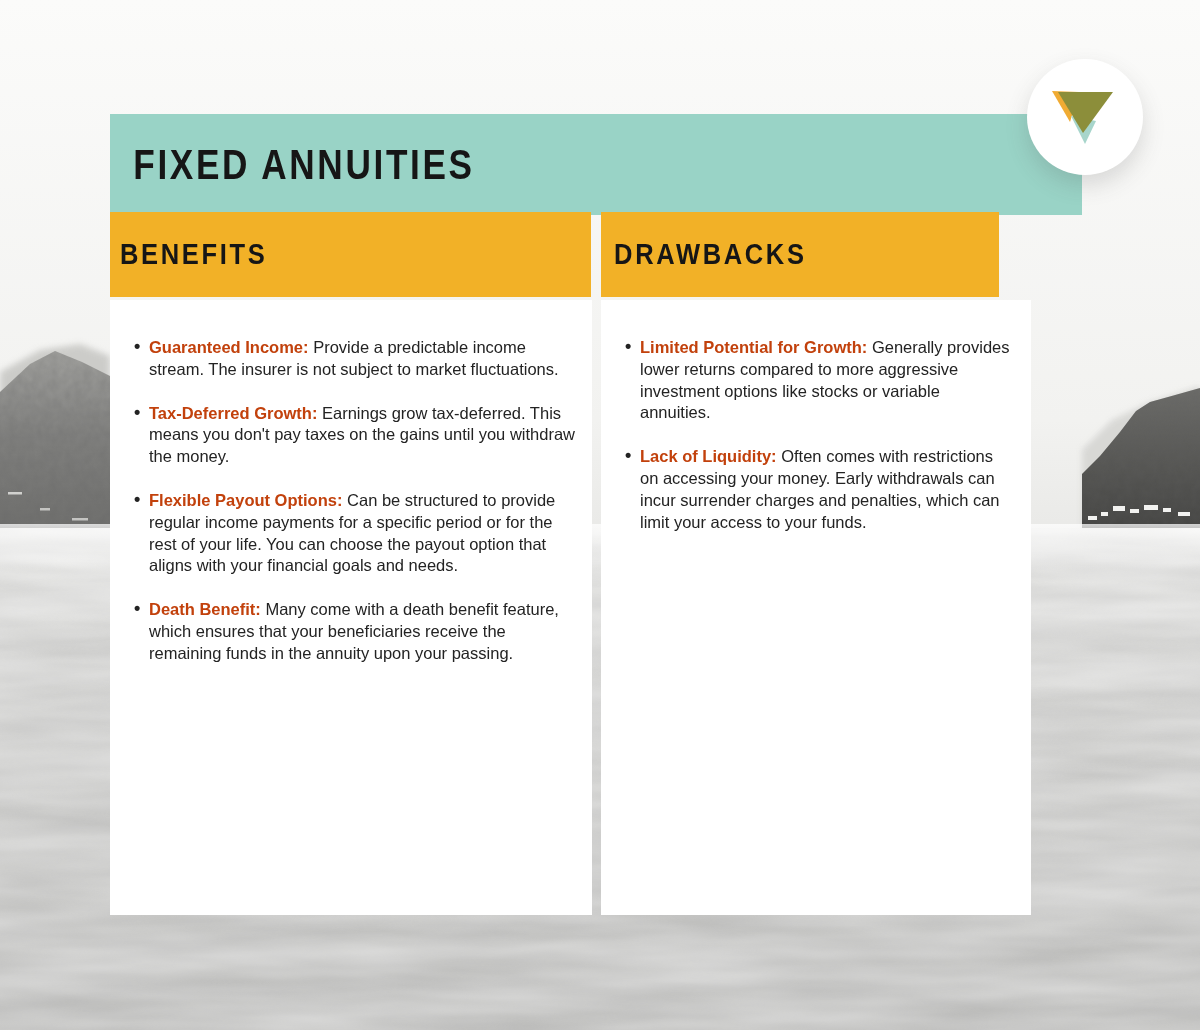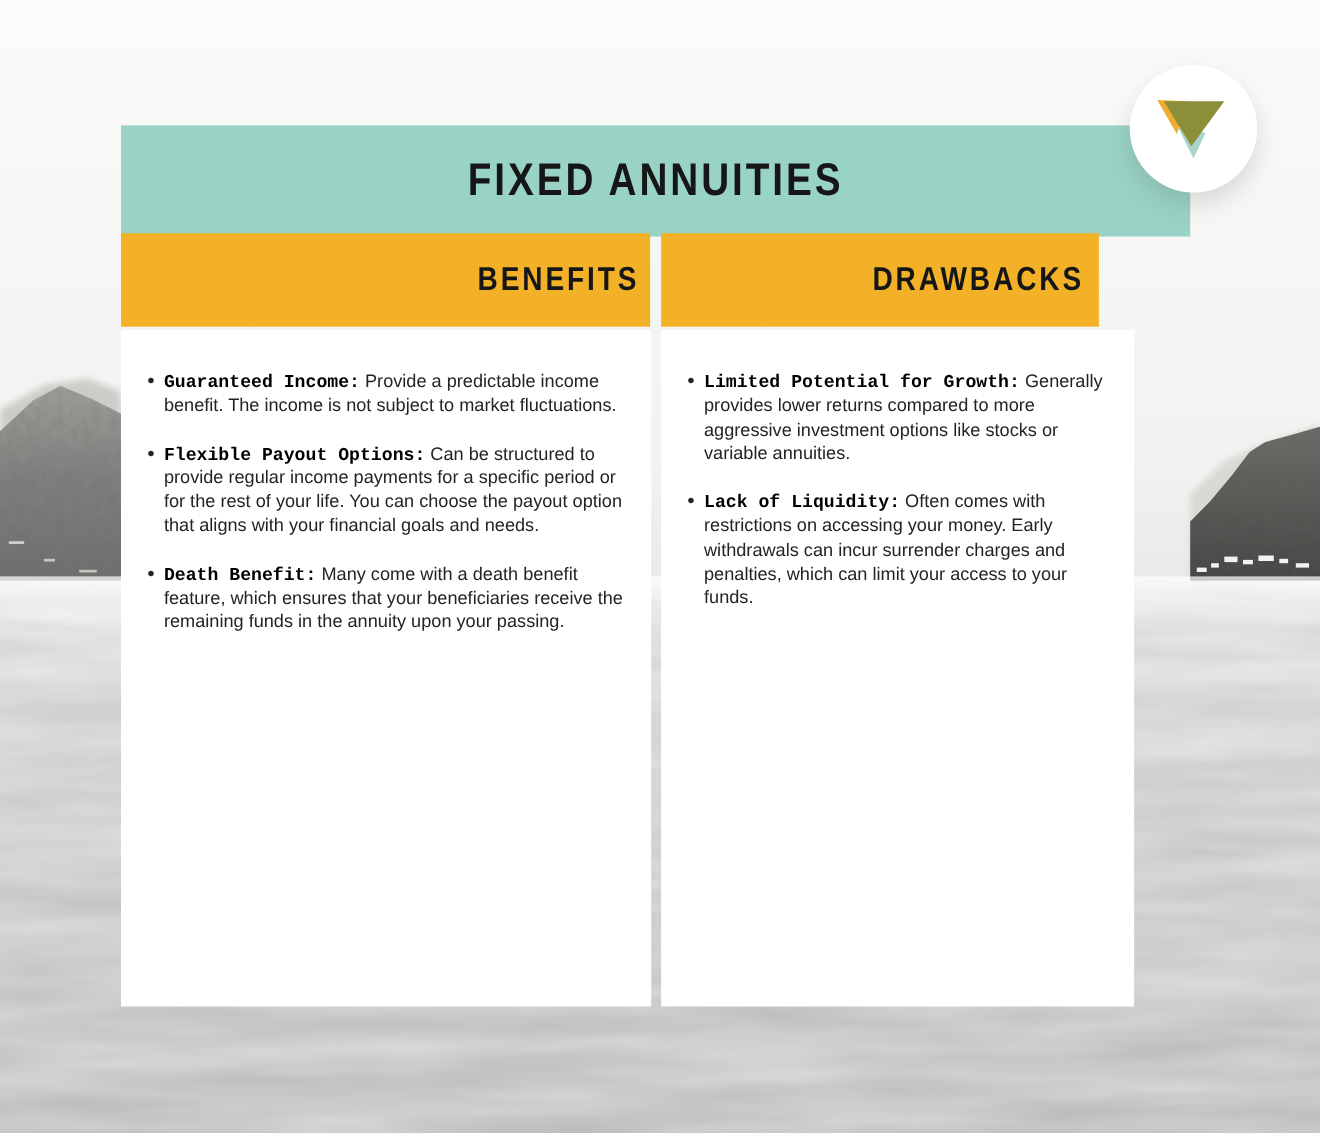--- a/index.html
+++ b/index.html
@@ -9,32 +9,32 @@
     overflow:hidden;
     font-family:"Liberation Sans", sans-serif;
     color:var(--ink,#232323);
   }
   .bg{position:absolute;left:0;top:0;z-index:0;}
 
   
   .title-bar{
     position:absolute;left:110px;top:114px;width:972px;height:101px;
     background:var(--teal,#99d3c6);
-    display:flex;align-items:center;justify-content:center;
+    display:flex;align-items:center;
     z-index:2;
   }
   .title-bar h1{
     margin:0;font-size:40px;font-weight:800;letter-spacing:3px;
     color:#161616;white-space:nowrap;
     transform:scaleX(.88) scaleY(1.04);
   }
   .col-header{
     position:absolute;top:212px;height:85px;
     background:var(--orange,#f2b127);
-    display:flex;align-items:center;justify-content:flex-end;
+    display:flex;align-items:center;justify-content:flex-start;
     z-index:2;
   }
   .col-header.left{left:110px;width:481px;}
   .col-header.right{left:601px;width:398px;}
   .col-header h2{
     margin:0;font-size:29px;font-weight:800;letter-spacing:3px;
     color:#161616;white-space:nowrap;
     transform:scaleX(.88) scaleY(1.04);
   }
 
@@ -55,21 +55,21 @@
     margin:0 0 22px 0;
     padding-left:15px;
     font-size:16.5px;line-height:21.8px;
     color:var(--ink,#232323);
   }
   .points li::before{
     content:"\2022";
     position:absolute;left:0;top:-1px;
     font-weight:bold;font-size:18px;
   }
-  .points .term{font-weight:bold;color:#000000;font-family:Liberation Mono, monospace;}
+  .points .term{font-weight:bold;color:#c2410c;}
 
   
   .badge{
     position:absolute;left:1027px;top:59px;width:116px;height:116px;
     background:#ffffff;border-radius:50%;
     box-shadow:0 10px 22px rgba(70,70,70,.18);
     z-index:3;
     display:flex;align-items:center;justify-content:center;
   }
 </style>
@@ -177,24 +177,28 @@
   </div>
   <div class="col-header right">
     <h2>DRAWBACKS</h2>
   </div>
 
   <section class="panel left">
     <ul class="points">
 
         <li>
           <span class="term">Guaranteed Income:</span>
-          <span class="desc">Provide a predictable income benefit. The income is not subject to market fluctuations.</span>
-        </li>
-
-
+          <span class="desc">Provide a predictable income stream. The insurer is not subject to market fluctuations.</span>
+        </li>
+
+
+        <li>
+          <span class="term">Tax-Deferred Growth:</span>
+          <span class="desc">Earnings grow tax-deferred. This means you don't pay taxes on the gains until you withdraw the money.</span>
+        </li>
 
         <li>
           <span class="term">Flexible Payout Options:</span>
           <span class="desc">Can be structured to provide regular income payments for a specific period or for the rest of your life. You can choose the payout option that aligns with your financial goals and needs.</span>
         </li>
 
         <li>
           <span class="term">Death Benefit:</span>
           <span class="desc">Many come with a death benefit feature, which ensures that your beneficiaries receive the remaining funds in the annuity upon your passing.</span>
         </li>

